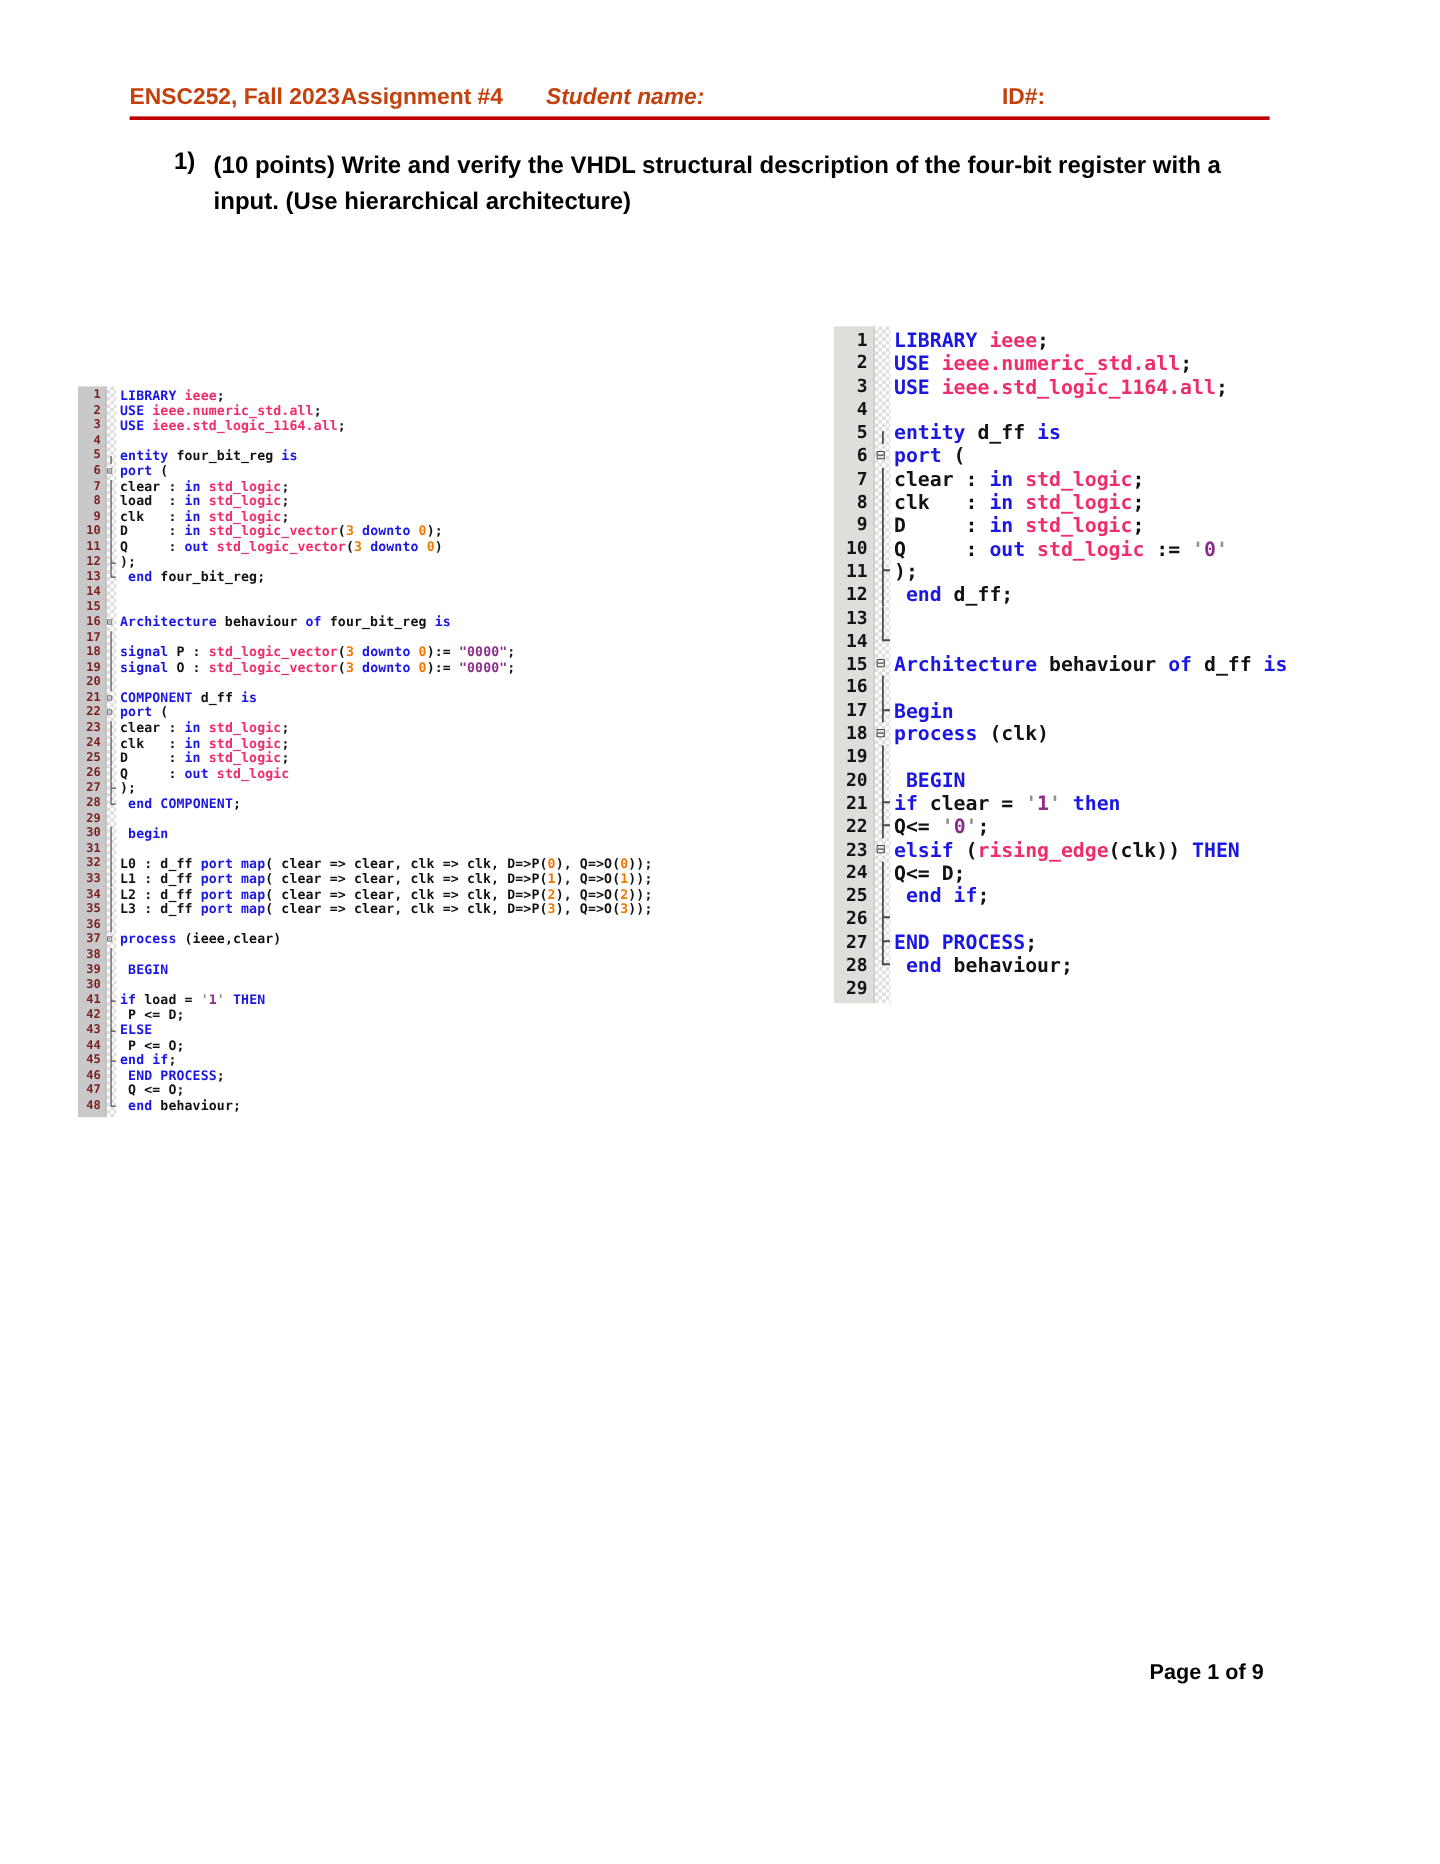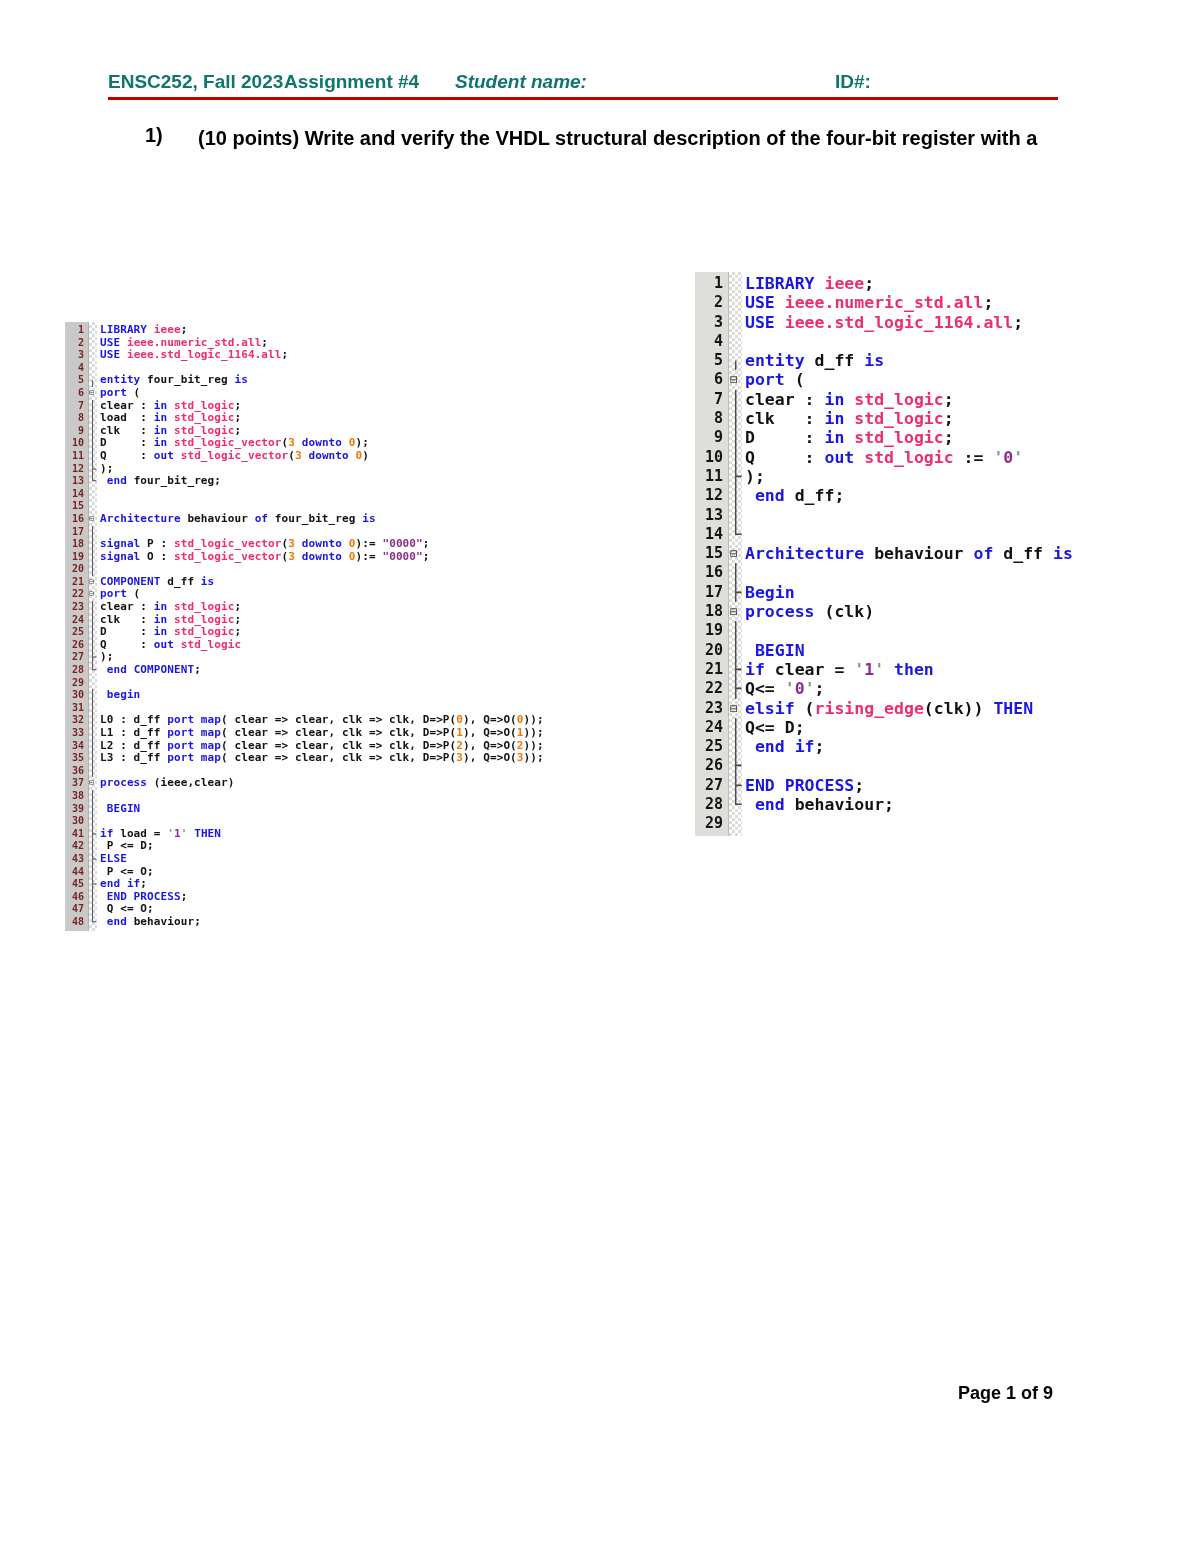--- a/index.html
+++ b/index.html
@@ -1,29 +1,29 @@
 <!DOCTYPE html>
 <html><head>
 <meta charset="utf-8">
 <style>
   html,body{margin:0;padding:0;}
   body{
     width:1200px;height:1553px;position:relative;background:#ffffff;
     font-family:"Liberation Sans",sans-serif;overflow:hidden;
   }
   
-  .hdr-label{position:absolute;top:71px;font-size:19px;font-weight:bold;color:#0f766e;white-space:nowrap;text-align:right;}
+  .hdr-label{position:absolute;top:71px;font-size:19px;font-weight:bold;color:#c2410c;white-space:nowrap;text-align:right;}
   #hdr-course{left:108px;}
   #hdr-assn{left:284px;}
   #hdr-student{left:455px;font-style:italic;}
   #hdr-id{left:835px;}
   #hdr-rule{position:absolute;left:108px;top:97px;width:950px;height:3px;background:#c00000;}
   
   #q-num{position:absolute;left:145px;top:124px;font-size:20px;font-weight:bold;color:#000;}
-  #q-text{position:absolute;left:178px;top:124px;width:900px;font-size:20px;font-weight:bold;color:#000;line-height:29.5px;margin-left:20px;}
+  #q-text{position:absolute;left:178px;top:124px;width:900px;font-size:20px;font-weight:bold;color:#000;line-height:29.5px;}
   
   #footer-page{position:absolute;left:958px;top:1383px;font-size:18px;font-weight:bold;color:#000;}
   
   .editor{position:absolute;background:#fff;}
   .gutter-bg{position:absolute;top:0;bottom:0;left:0;}
   .checker-bg{position:absolute;top:0;bottom:0;
     background-color:#fff;
     background-image:
       linear-gradient(45deg,#dcdcdc 25%,transparent 25%,transparent 75%,#dcdcdc 75%),
       linear-gradient(45deg,#dcdcdc 25%,transparent 25%,transparent 75%,#dcdcdc 75%);
@@ -64,20 +64,21 @@
 
 <span class="hdr-label" id="hdr-course">ENSC252, Fall 2023</span>
 <span class="hdr-label" id="hdr-assn">Assignment #4</span>
 <span class="hdr-label" id="hdr-student">Student name:</span>
 <span class="hdr-label" id="hdr-id">ID#:</span>
 <div id="hdr-rule"></div>
 
 <div id="q-num">1)</div>
 <div id="q-text">
   <span style="display:block">(10 points) Write and verify the VHDL structural description of the four-bit register with a</span>
+  <span style="display:block">input. (Use hierarchical architecture)</span>
 </div>
 
 <div class="editor ed-left">
   <div class="gutter-bg"></div>
   <div class="checker-bg"></div>
   <div class="rows">
       <div class="row">
         <div class="ln">1</div>
         <div class="fold"></div>
         <div class="code"><span class="c-kw">LIBRARY</span><span class="c-pl"> </span><span class="c-typ">ieee</span><span class="c-pl">;</span></div>

